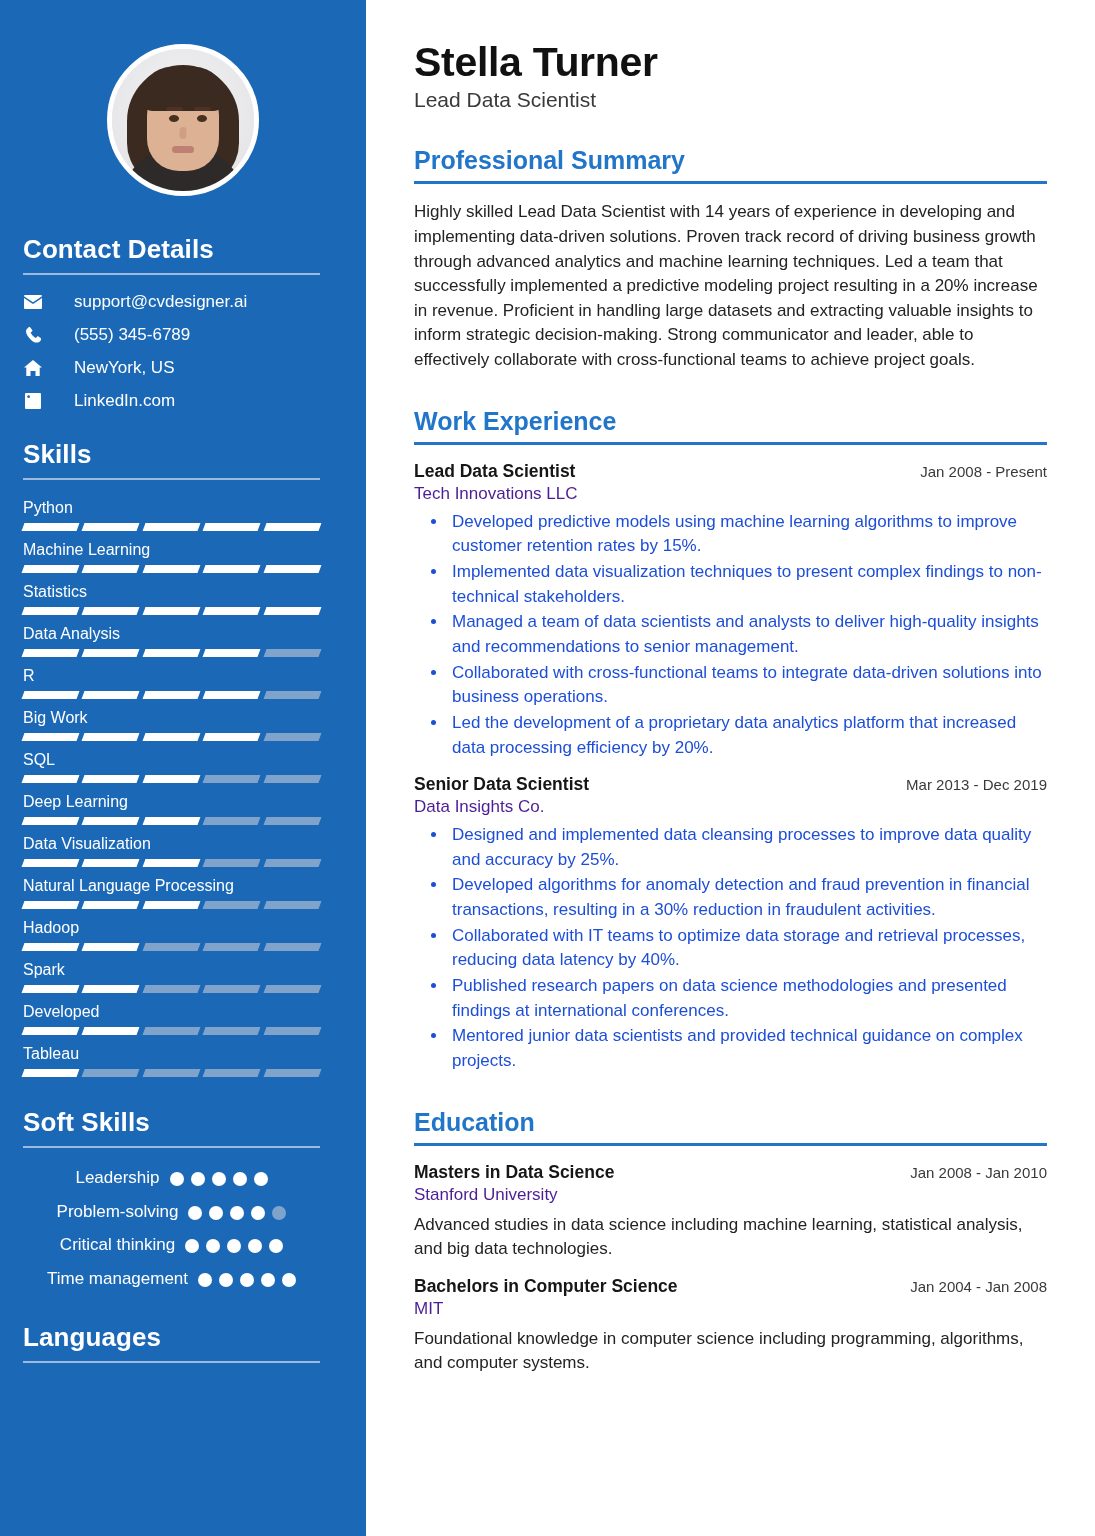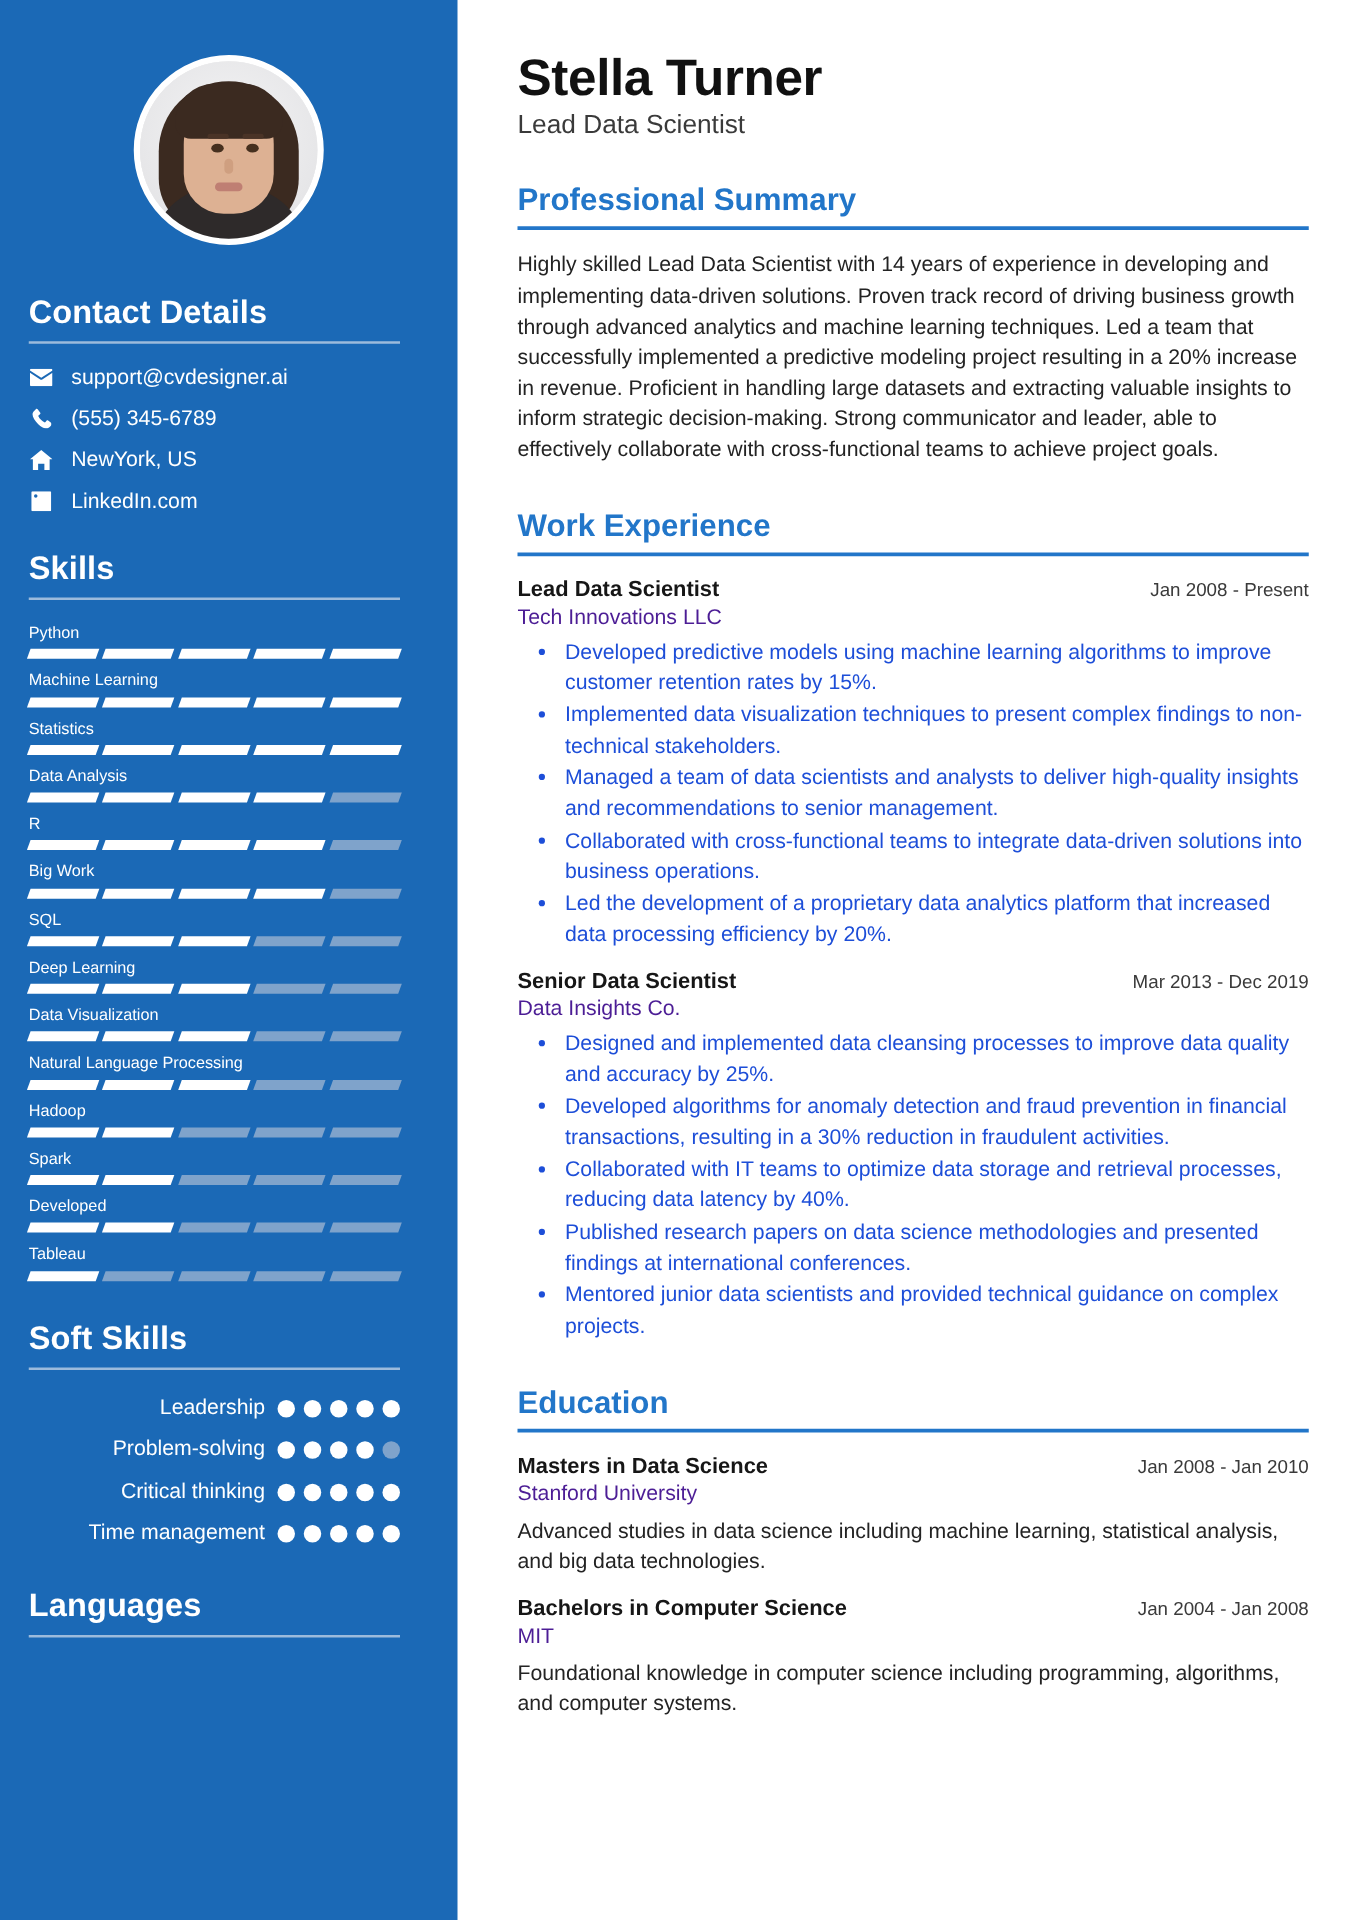--- a/index.html
+++ b/index.html
@@ -89,39 +89,39 @@
     background: #9cbbdc;
     margin-top: 8px;
     margin-bottom: 18px;
     width: 100%;
   }
 
   .contact-list { list-style: none; }
   .contact-item {
     display: flex;
     align-items: center;
-    gap: 14px;
+    gap: 31px;
     font-size: 17px;
     line-height: 1.0;
     margin-bottom: 16px;
     color: #ffffff;
   }
   .contact-icon {
     width: 20px;
     min-width: 20px;
     display: flex;
     align-items: center;
     justify-content: center;
   }
   .contact-icon svg { display: block; fill: #ffffff; }
 
   
   .skill-row { margin-bottom: 2px; }
   .skill-name {
-    font-size: 13px;
+    font-size: 16px;
     color: #ffffff;
     margin-bottom: 5px;
     line-height: 1.25;
   }
   .skill-bar {
     display: flex;
     gap: 5px;
     margin-bottom: 9px;
   }
   .seg {
@@ -129,21 +129,21 @@
     height: 8px;
     background: #7fa3cb;
     transform: skewX(-20deg);
   }
   .seg.on { background: #ffffff; }
 
   
   .soft-row {
     display: flex;
     align-items: flex-start;
-    justify-content: flex-end;
+    justify-content: center;
     margin-bottom: 9px;
     gap: 10px;
   }
   .soft-name {
     font-size: 17px;
     line-height: 1.45;
     color: #ffffff;
     max-width: 160px;
   }
   .soft-dots {

